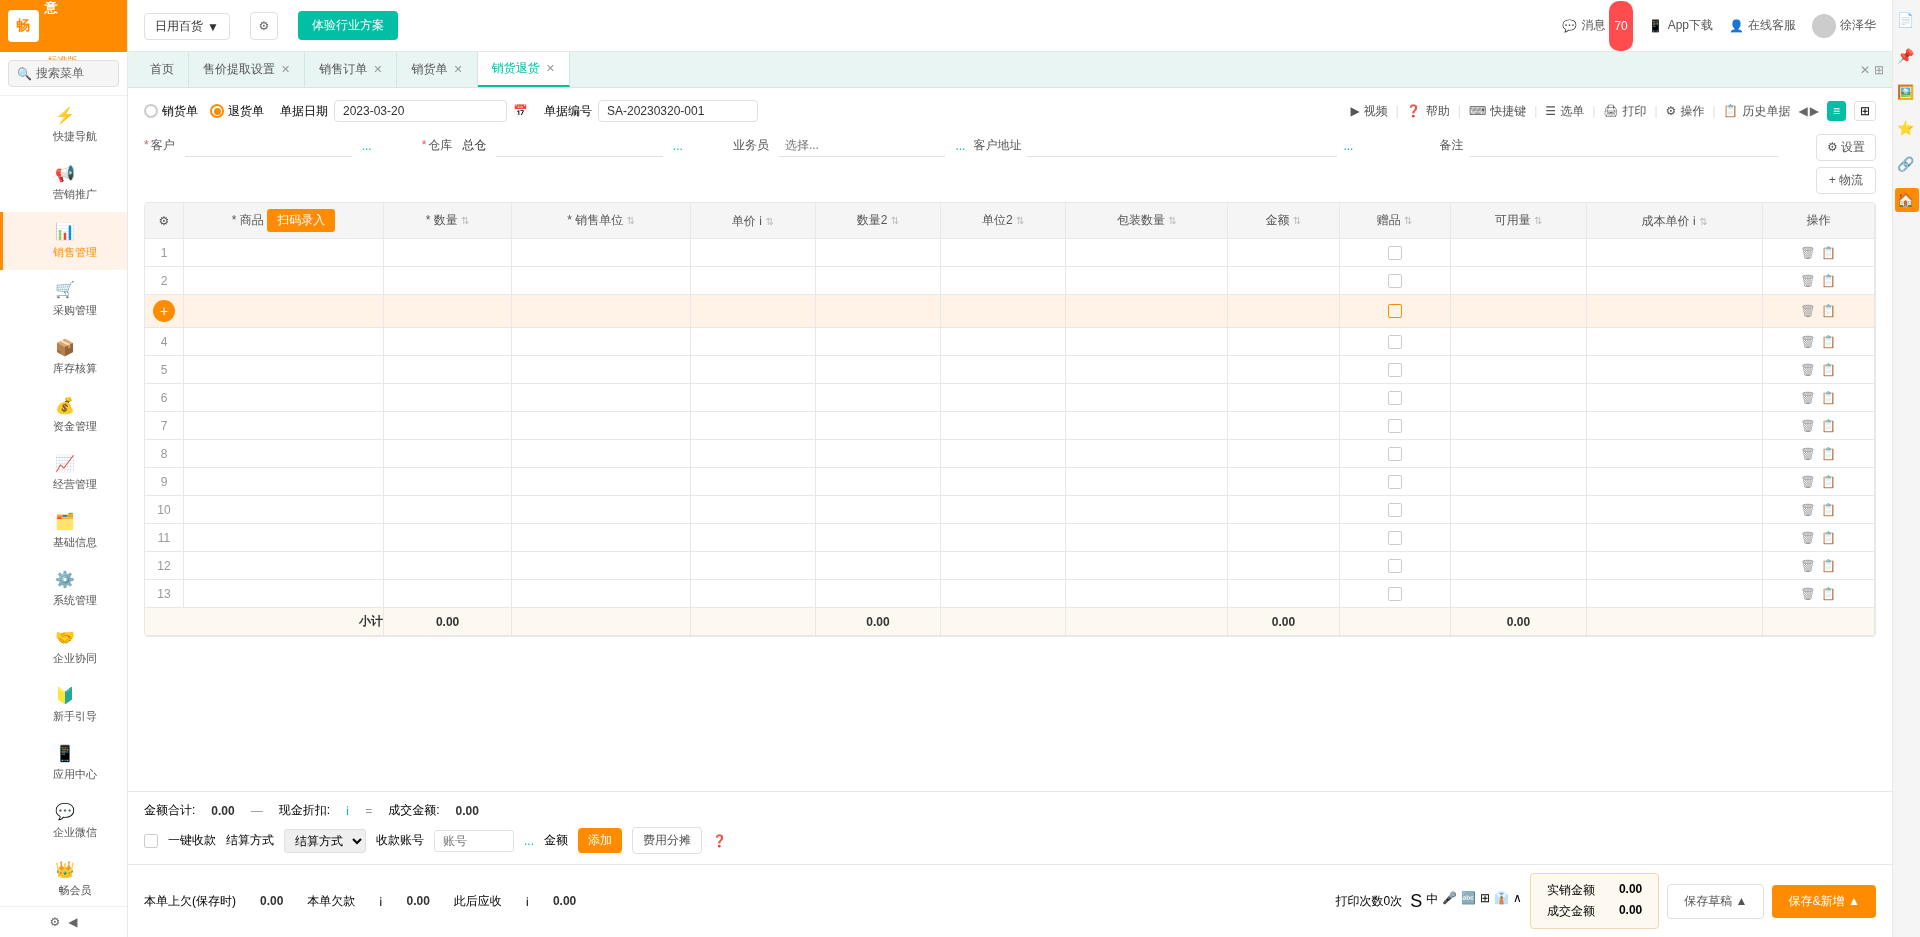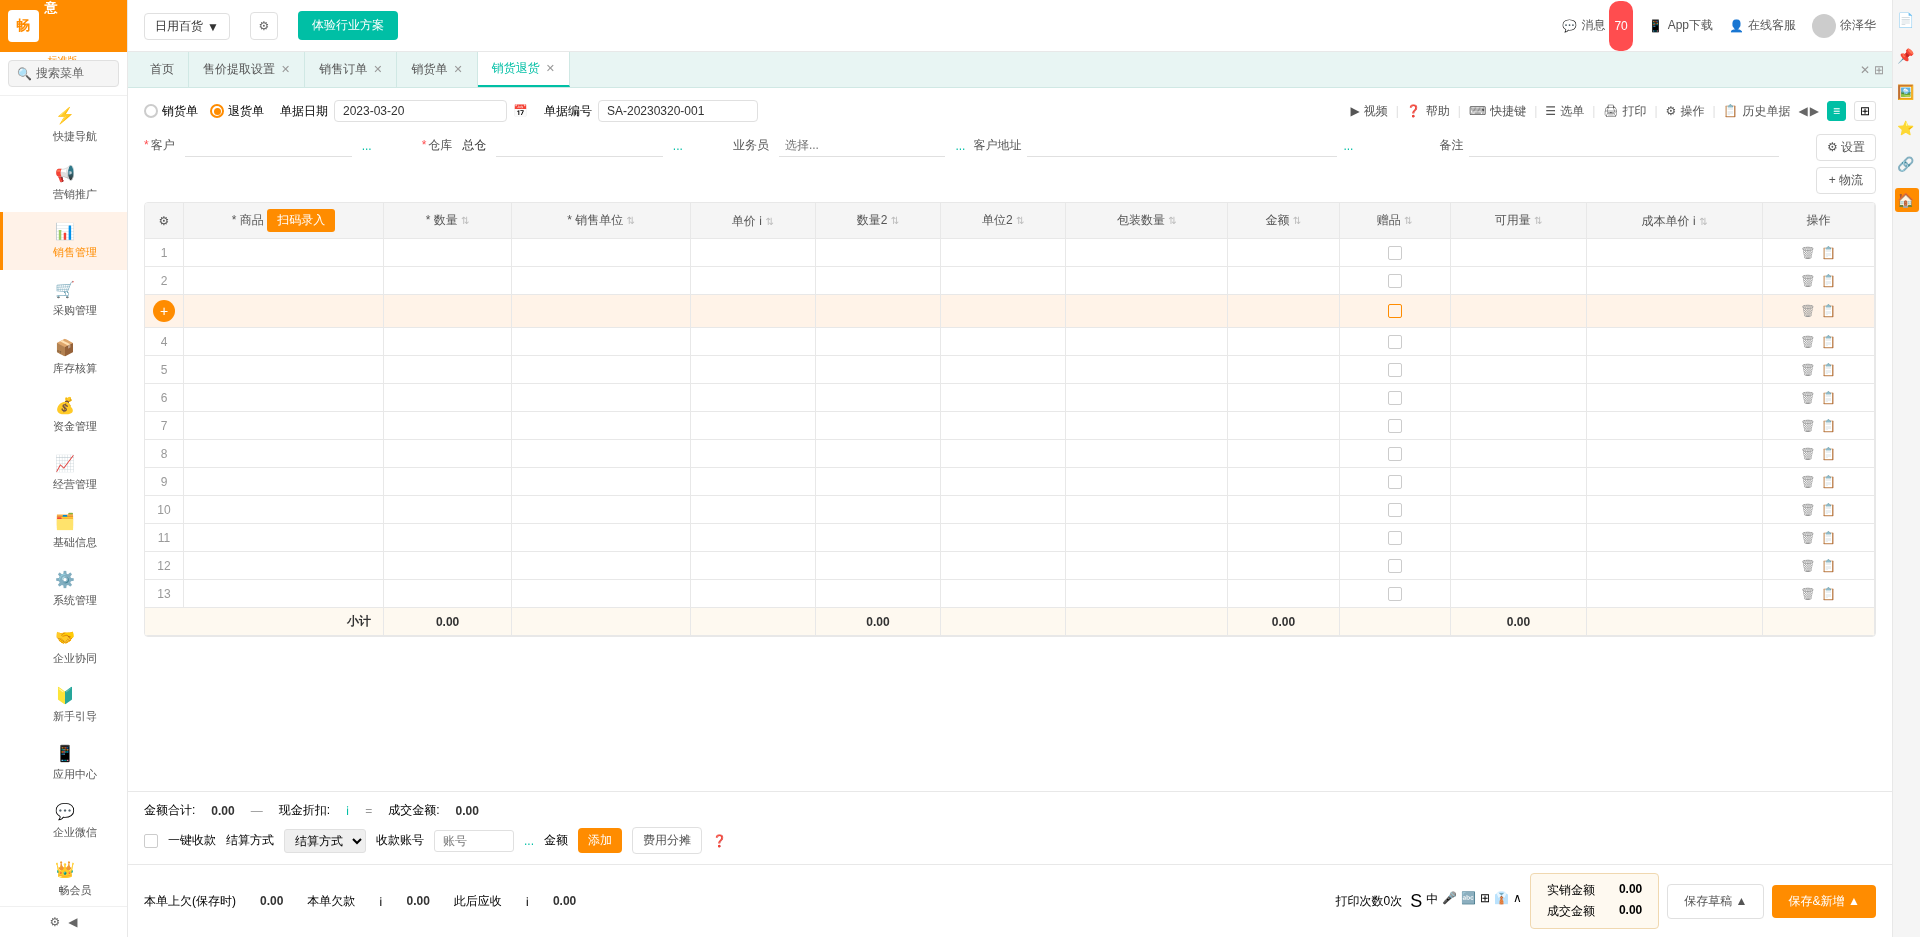--- a/index.html
+++ b/index.html
@@ -705,21 +705,21 @@
                 <td></td>
                 <td>
                   <div class="action-icons">
                     <span class="action-icon">🗑</span>
                     <span class="action-icon">📋</span>
                   </div>
                 </td>
               </tr>
 
             <tr class="subtotal-row">
-              <td colspan="2" style="text-align:right;padding-right:12px;">小计</td>
+              <td colspan="2" style="text-align:right;padding-right:0;">小计</td>
               <td>0.00</td>
               <td></td>
               <td></td>
               <td>0.00</td>
               <td></td>
               <td></td>
               <td>0.00</td>
               <td></td>
               <td>0.00</td>
               <td></td>

